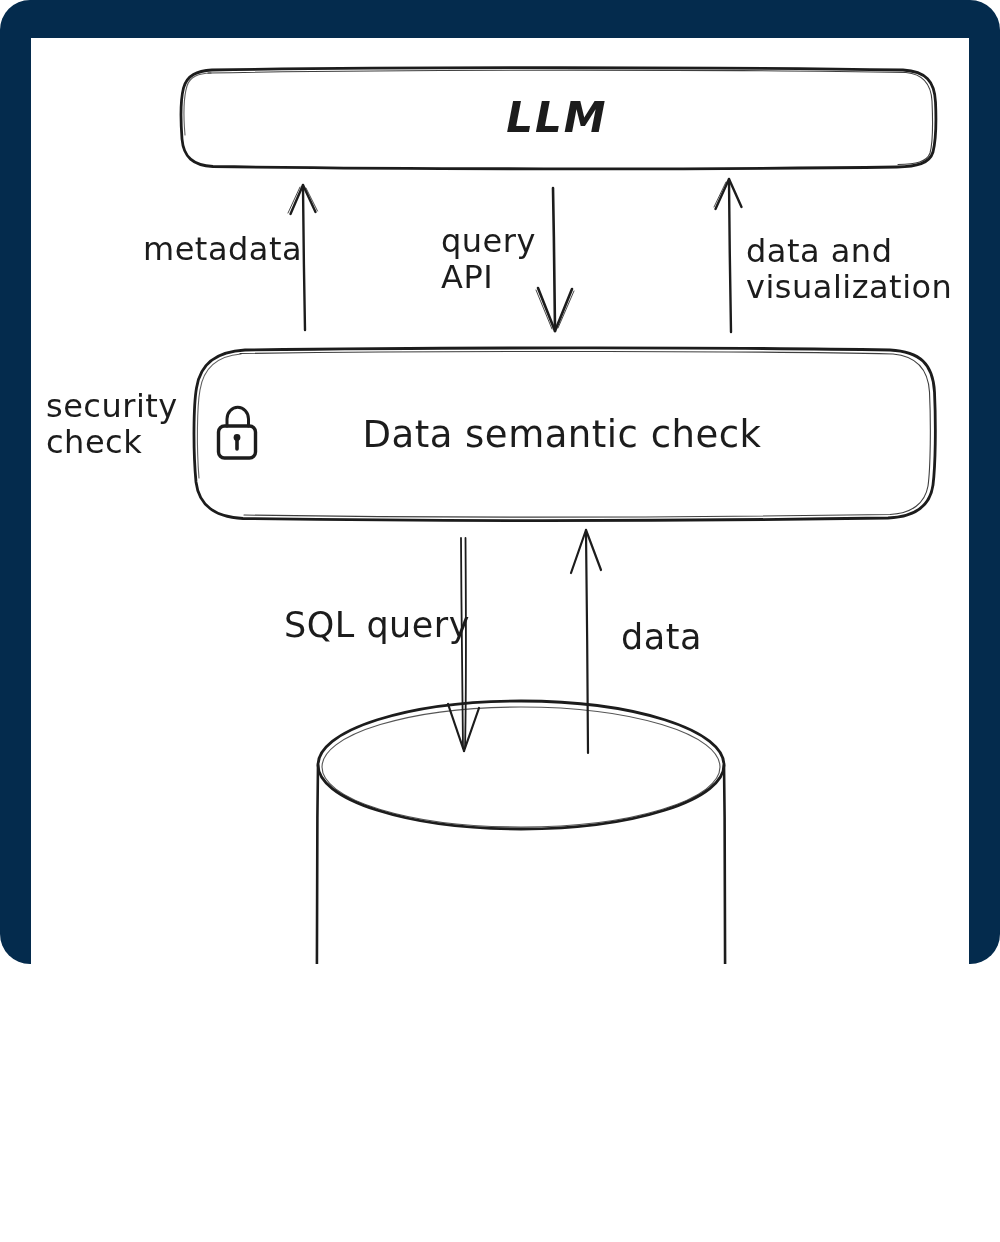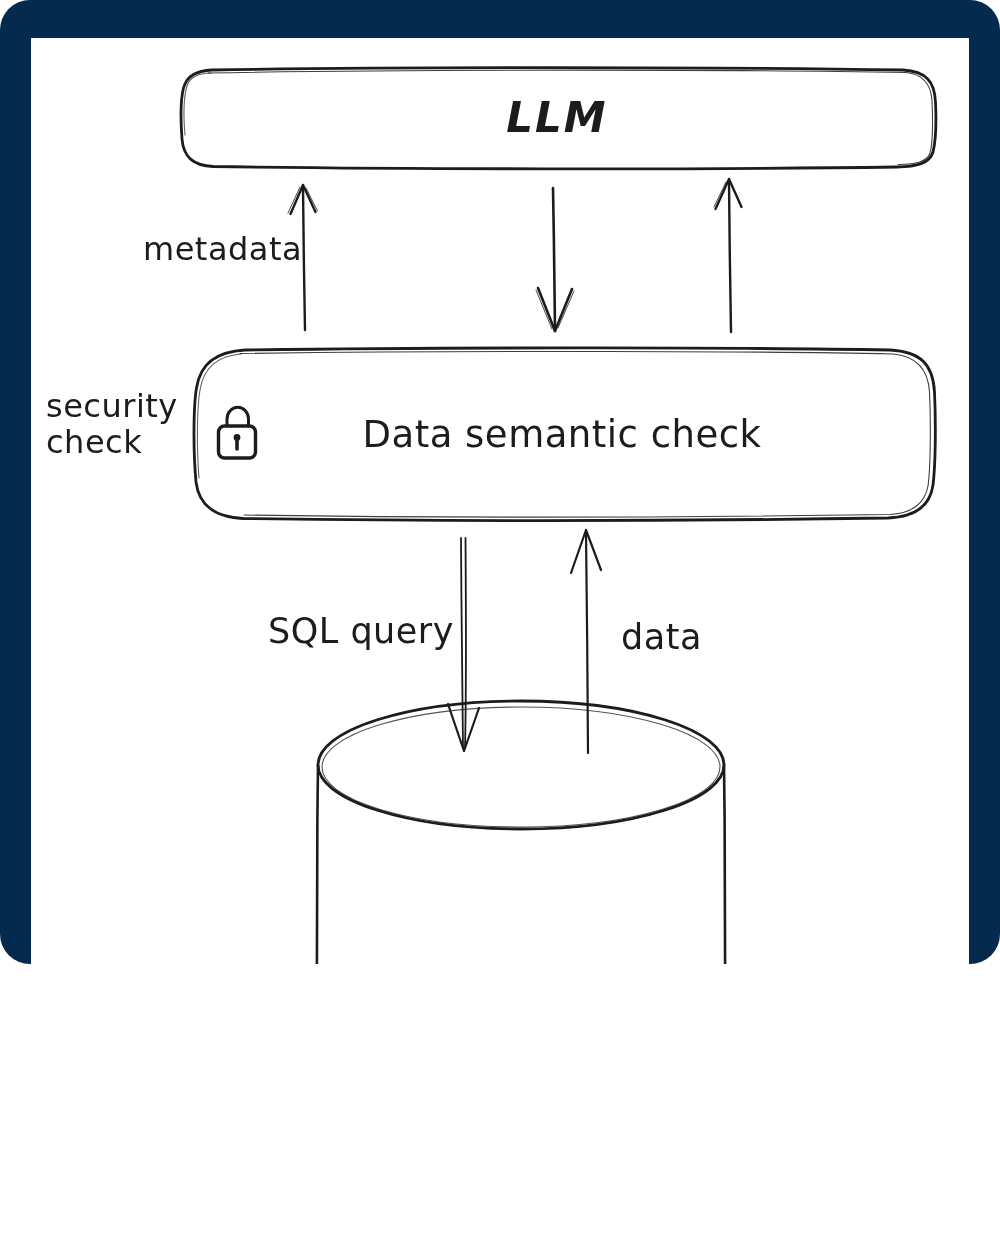--- a/index.html
+++ b/index.html
@@ -125,20 +125,22 @@
     </g>
   </svg>
 
   <div class="lbl center llm-title" style="left:557px;top:94px;">LLM</div>
 
   <div class="lbl center node-title" style="left:562px;top:414px;">Data semantic check</div>
 
 
   <div class="lbl edge-lbl" style="left:143px;top:232px;white-space:nowrap;">metadata</div>
 
+  <div class="lbl edge-lbl" style="left:441px;top:224px;width:112px;">query API</div>
 
+  <div class="lbl edge-lbl" style="left:746px;top:234px;width:215px;">data and visualization</div>
 
-  <div class="lbl edge-lbl-big" style="left:268px;top:606px;white-space:nowrap;margin-top:6px;">SQL query</div>
+  <div class="lbl edge-lbl-big" style="left:284px;top:606px;white-space:nowrap;">SQL query</div>
 
   <div class="lbl edge-lbl-big" style="left:621px;top:618px;white-space:nowrap;">data</div>
 
   <div class="lbl edge-lbl" style="left:46px;top:389px;width:145px;">security check</div>
 </div>
 
 </body></html>

